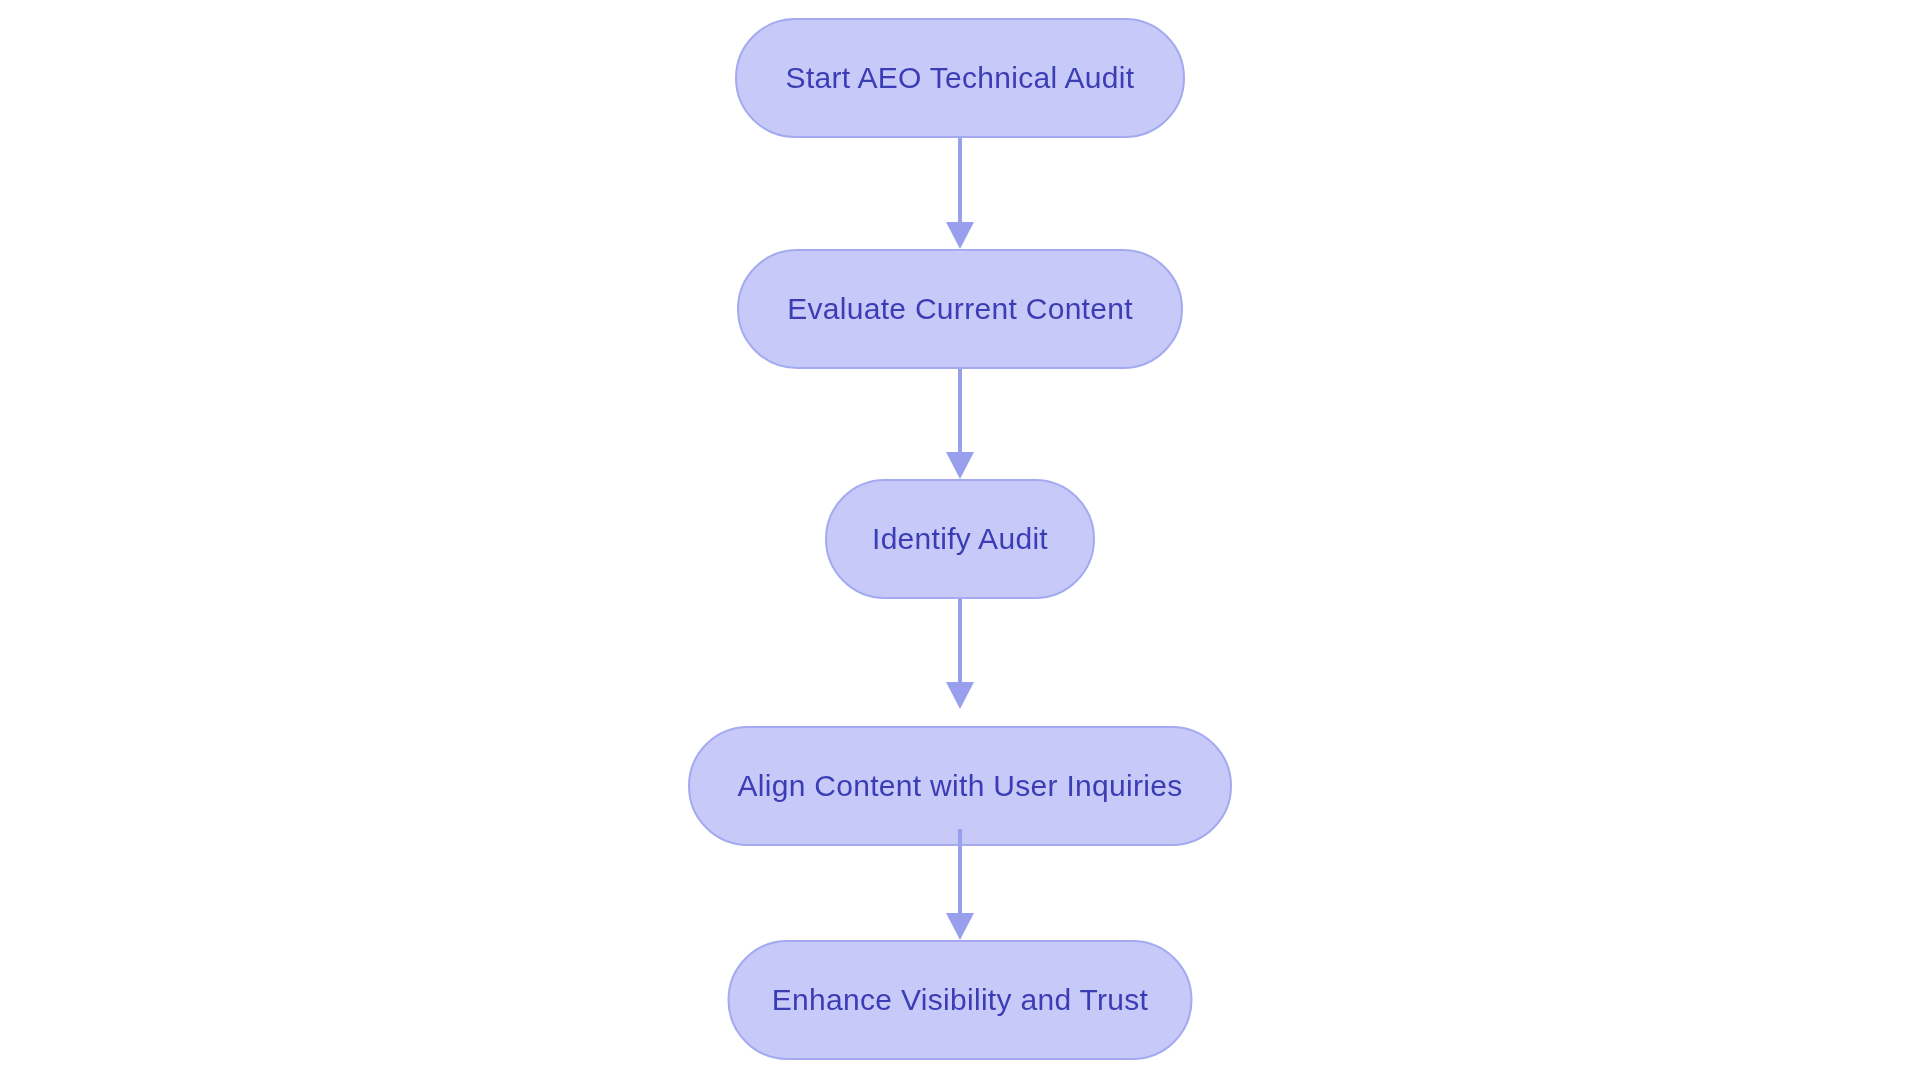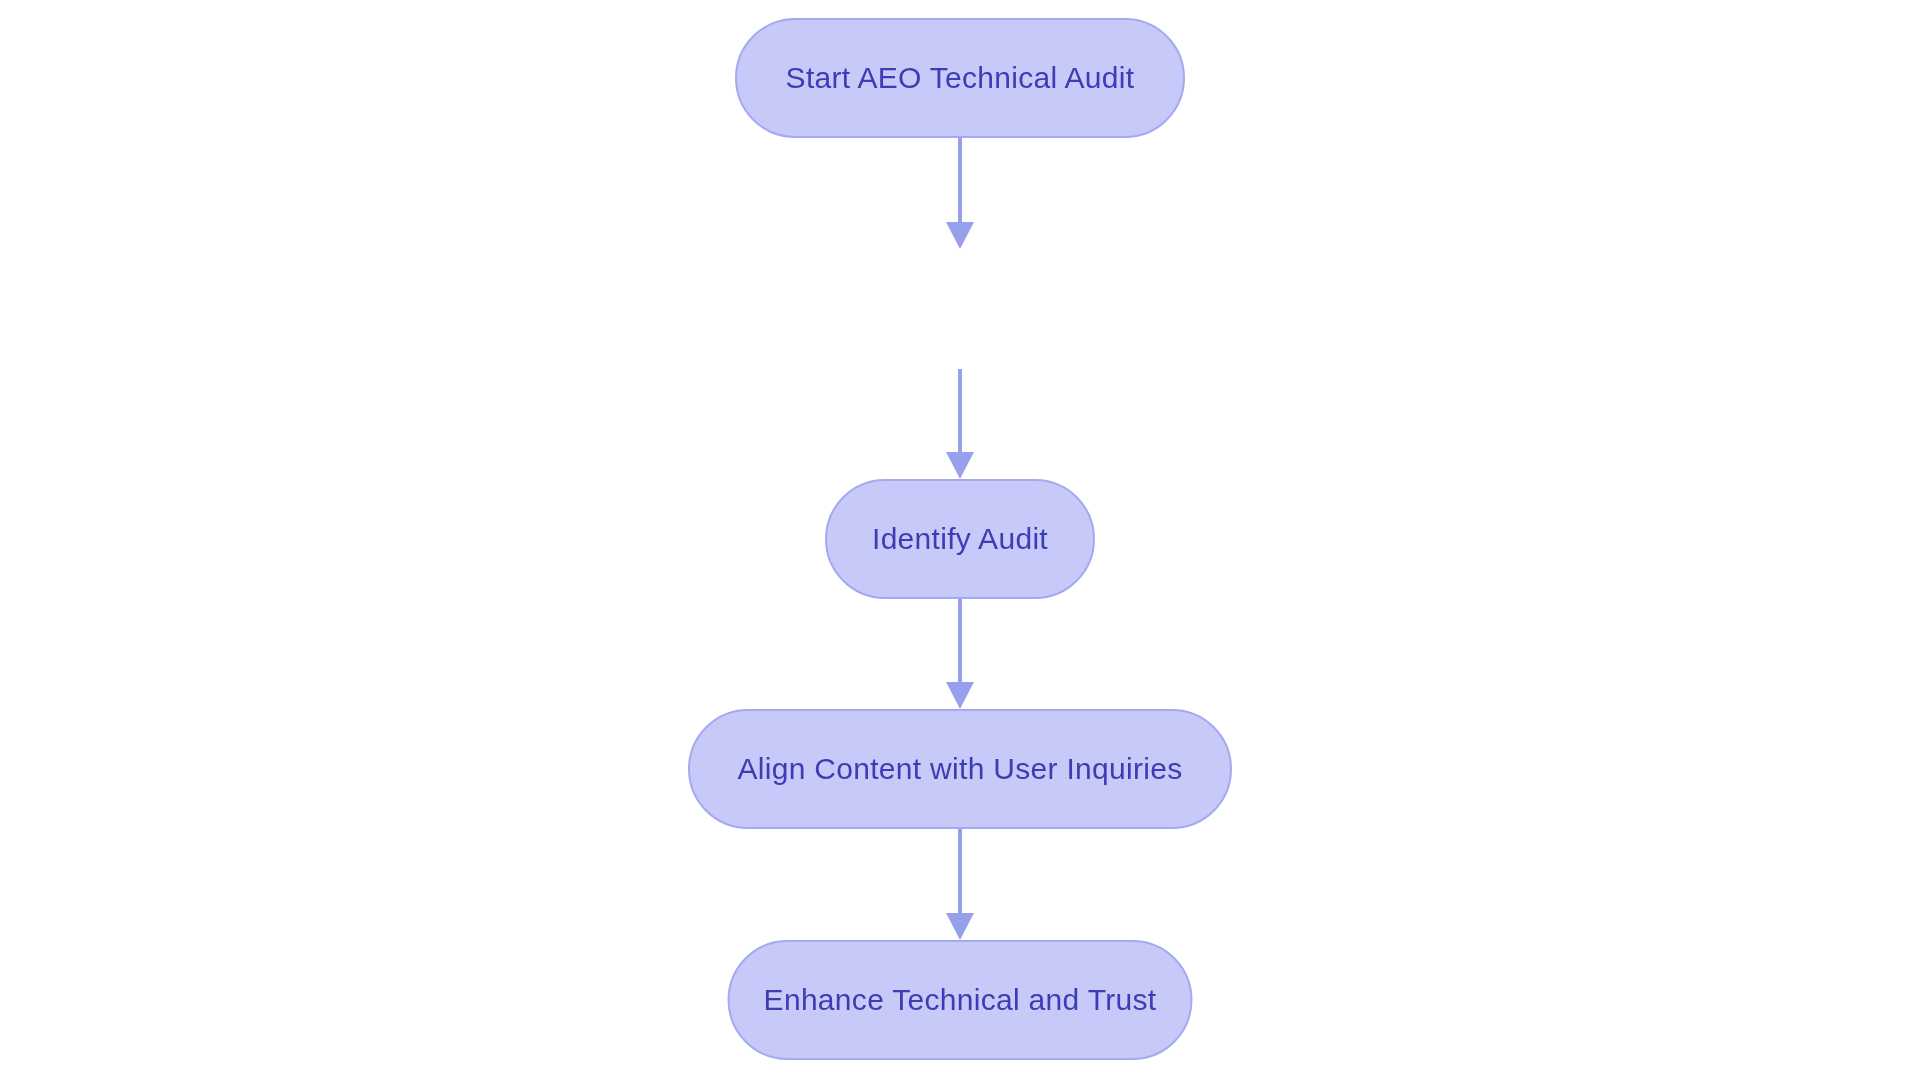--- a/index.html
+++ b/index.html
@@ -37,21 +37,21 @@
     color: var(--node-text);
     font-size: 30px;
     letter-spacing: 0.3px;
     white-space: nowrap;
     text-align: right;
   }
 
   .n1 { top: 18px;  width: 450px; }
   .n2 { top: 249px; width: 446px; }
   .n3 { top: 479px; width: 270px; }
-  .n4 { top: 709px; width: 544px; }
+  .n4 { top: 726px; width: 544px; }
   .n5 { top: 940px; width: 465px; }
 
   .arrow {
     position: absolute;
     left: 960px;
     transform: translateX(-50%);
     width: 28px;
     display: flex;
     flex-direction: column;
     align-items: center;
@@ -81,20 +81,23 @@
 
   <div class="node n1">
     <span class="node-label">Start AEO Technical Audit</span>
   </div>
 
   <div class="arrow a1">
     <div class="arrow-line"></div>
     <div class="arrow-head"></div>
   </div>
 
+  <div class="node n2">
+    <span class="node-label">Evaluate Current Content</span>
+  </div>
 
   <div class="arrow a2">
     <div class="arrow-line"></div>
     <div class="arrow-head"></div>
   </div>
 
   <div class="node n3">
     <span class="node-label">Identify Audit</span>
   </div>
 
@@ -106,16 +109,16 @@
   <div class="node n4">
     <span class="node-label">Align Content with User Inquiries</span>
   </div>
 
   <div class="arrow a4">
     <div class="arrow-line"></div>
     <div class="arrow-head"></div>
   </div>
 
   <div class="node n5">
-    <span class="node-label">Enhance Technical and Trust</span>
+    <span class="node-label">Enhance Visibility and Trust</span>
   </div>
 
 </div>
 
 </body></html>

